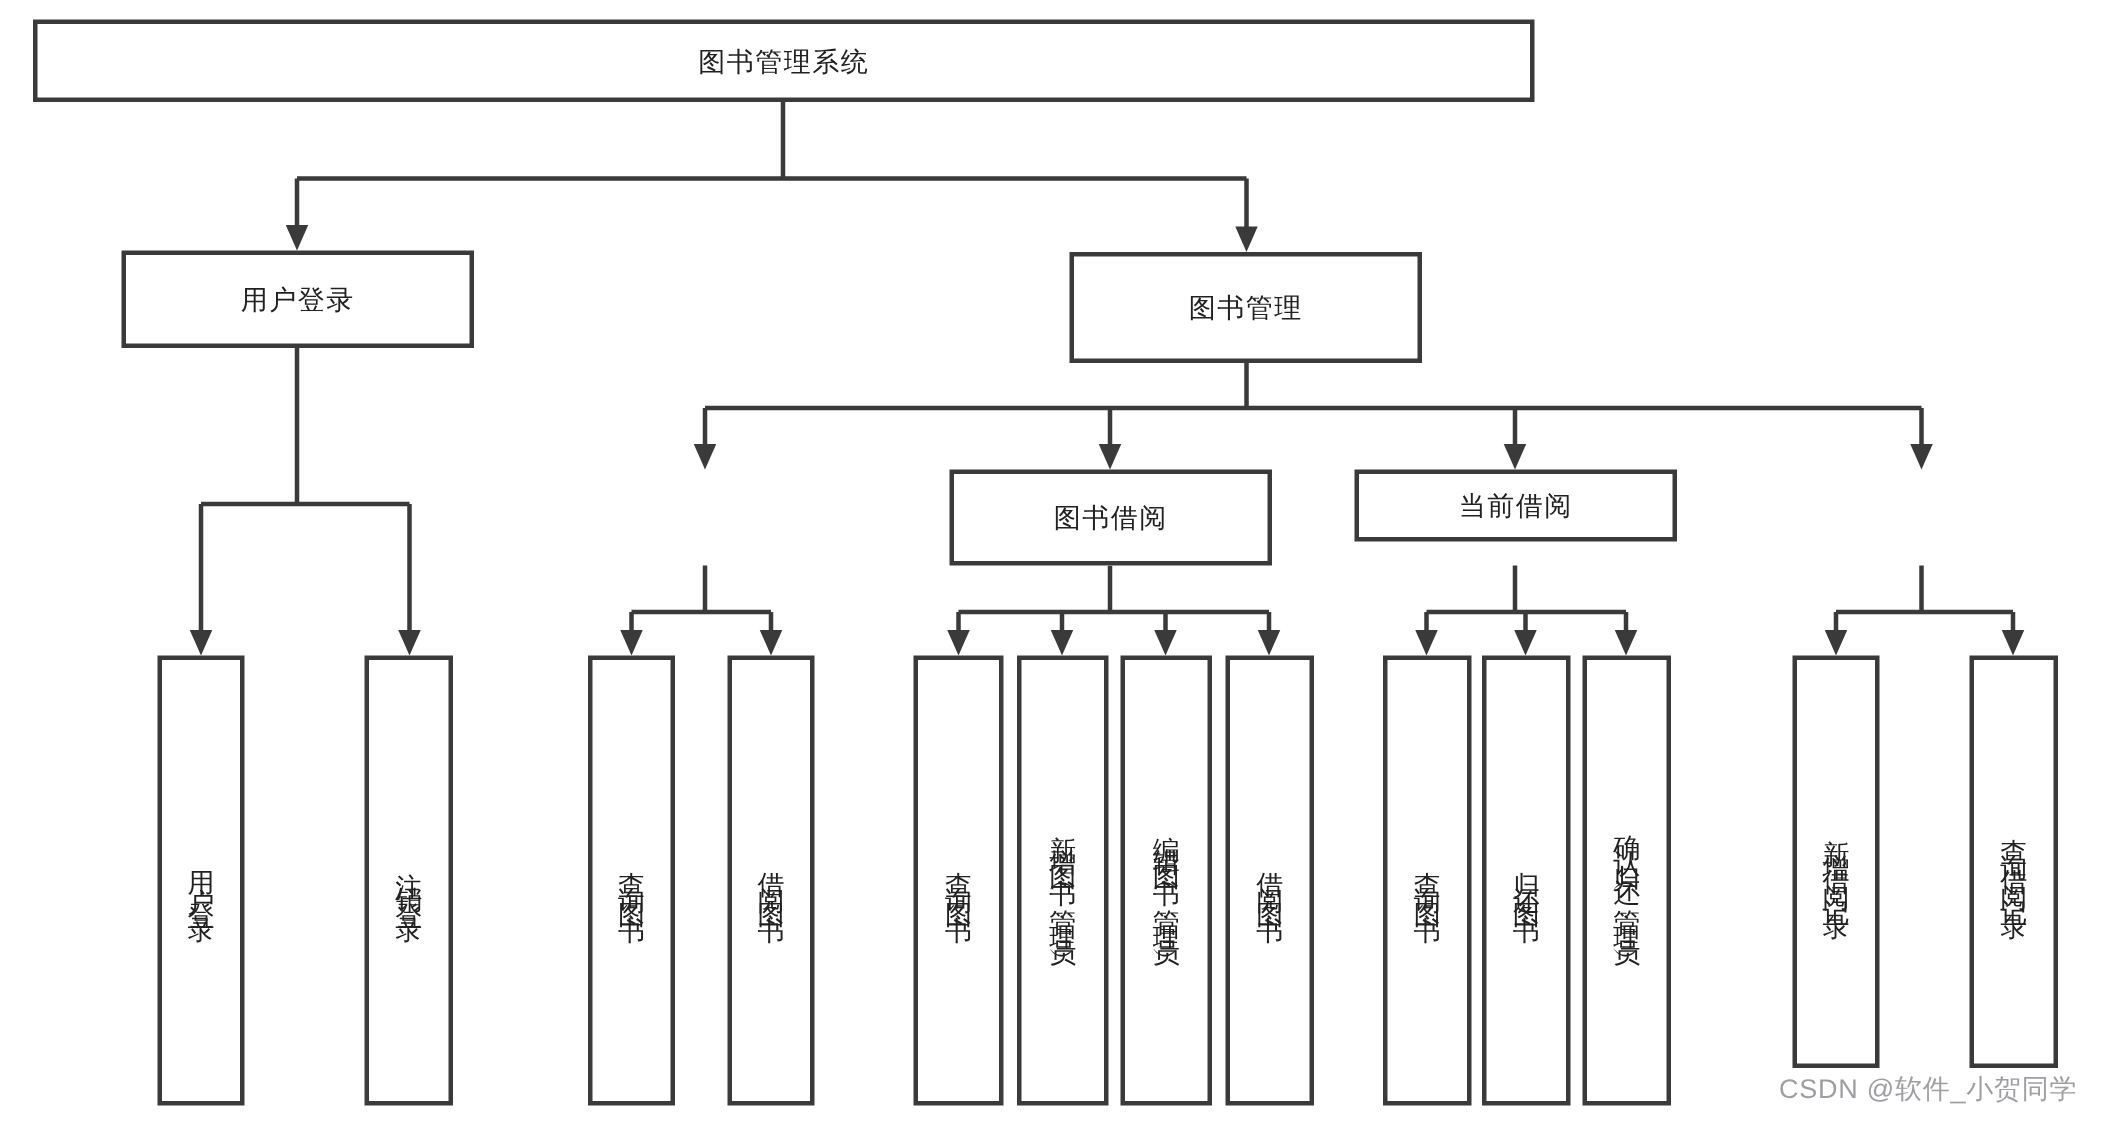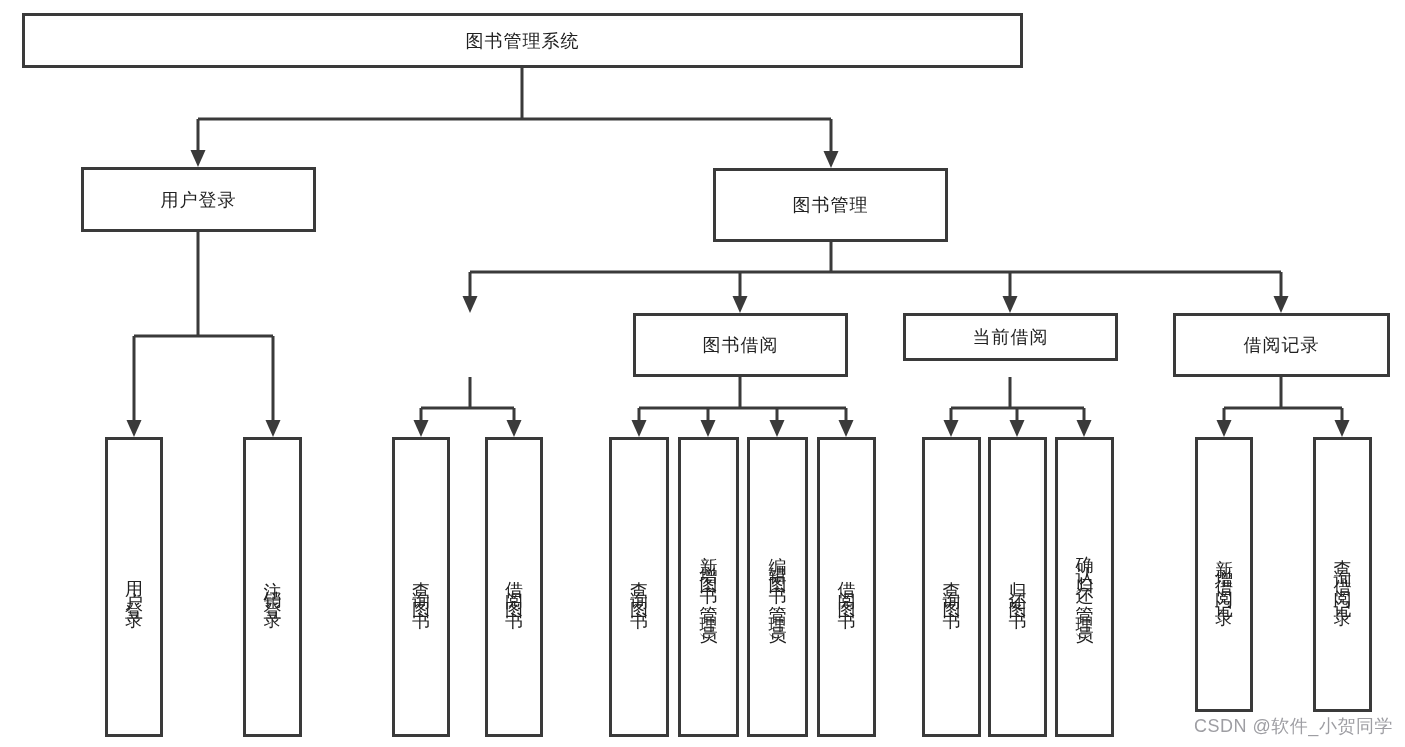--- a/index.html
+++ b/index.html
@@ -11,21 +11,21 @@
     border:3px solid #3a3a3a;display:flex;align-items:center;justify-content:center;
     color:#212121;
   }
   .h{font-size:18px;letter-spacing:1px;white-space:nowrap;}
   .v span{
     writing-mode:vertical-rl;text-orientation:mixed;
     font-size:18px;letter-spacing:10px;line-height:1;white-space:nowrap;
   }
   .watermark{
     position:absolute;left:1186px;top:714px;width:215px;
-    font-size:18px;color:#9e9ea3;letter-spacing:0.5px;white-space:nowrap;text-align:center;
+    font-size:18px;color:#9e9ea3;letter-spacing:0.5px;white-space:nowrap;
   }
 </style>
 </head>
 <body>
 
 <div class="stage">
 
   <svg class="wires" width="1405" height="747" viewBox="0 0 1405 747">
     <g stroke="#3a3a3a" stroke-width="3" fill="none">
       <path d="M522 68 V119 M198 119 H831 M198 119 V151 M831 119 V152"></path>
@@ -69,23 +69,20 @@
   <div class="box h" style="left:713px;top:168px;width:235px;height:74px">
     <span>图书管理</span>
   </div>
 
   <div class="box h" style="left:633px;top:313px;width:215px;height:64px">
     <span>图书借阅</span>
   </div>
   <div class="box h" style="left:903px;top:313px;width:215px;height:48px">
     <span>当前借阅</span>
   </div>
-  <div class="box h" style="left:1173px;top:313px;width:217px;height:64px">
-    <span>借阅记录</span>
-  </div>
 
   <div class="box v" style="left:105px;top:437px;width:58px;height:300px">
     <span>用户登录</span>
   </div>
   <div class="box v" style="left:243px;top:437px;width:59px;height:300px">
     <span>注销登录</span>
   </div>
 
   <div class="box v" style="left:392px;top:437px;width:58px;height:300px">
     <span>查询图书</span>

